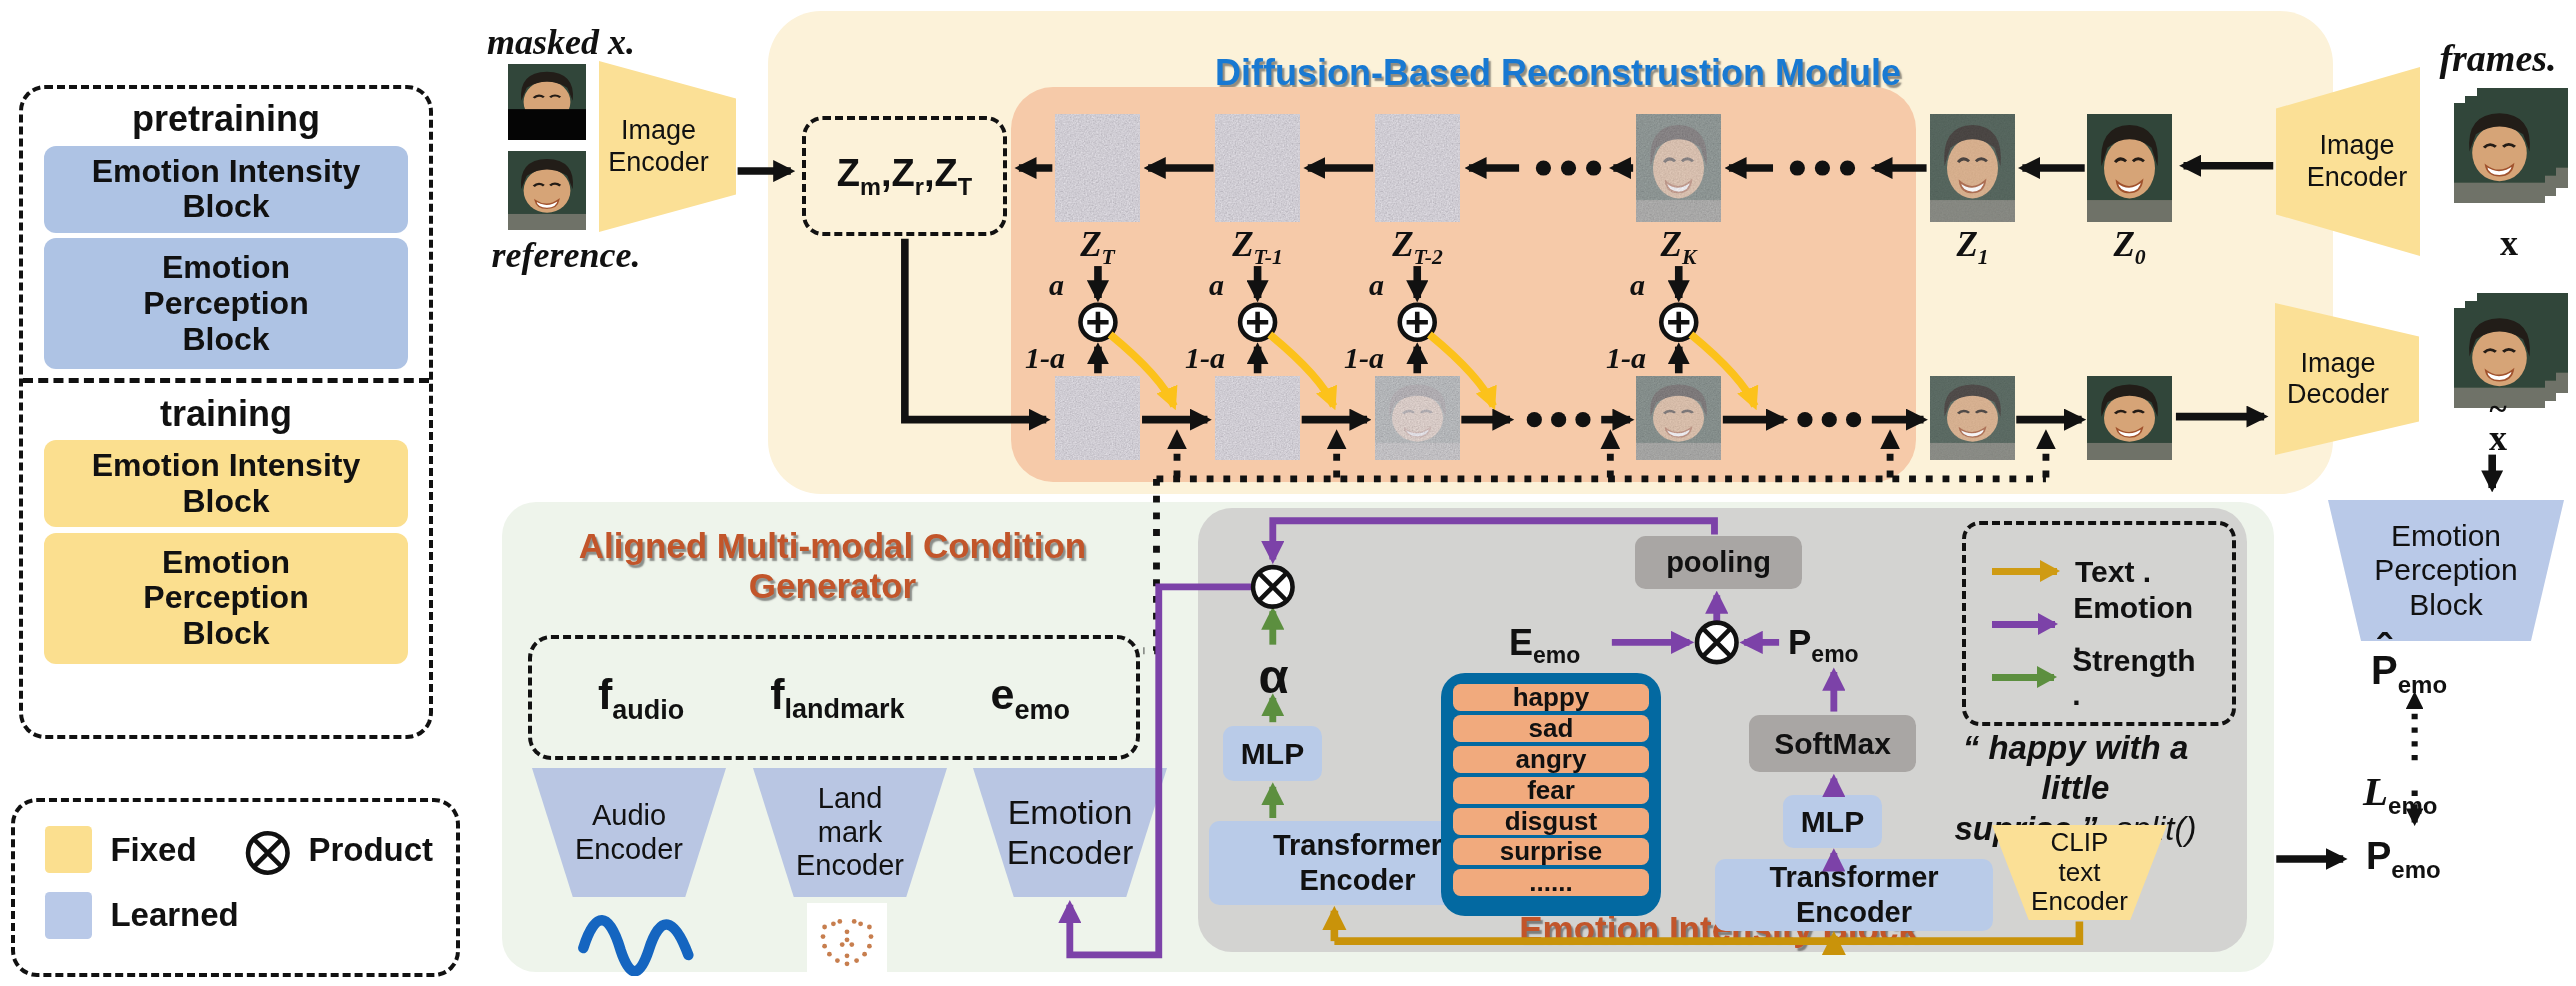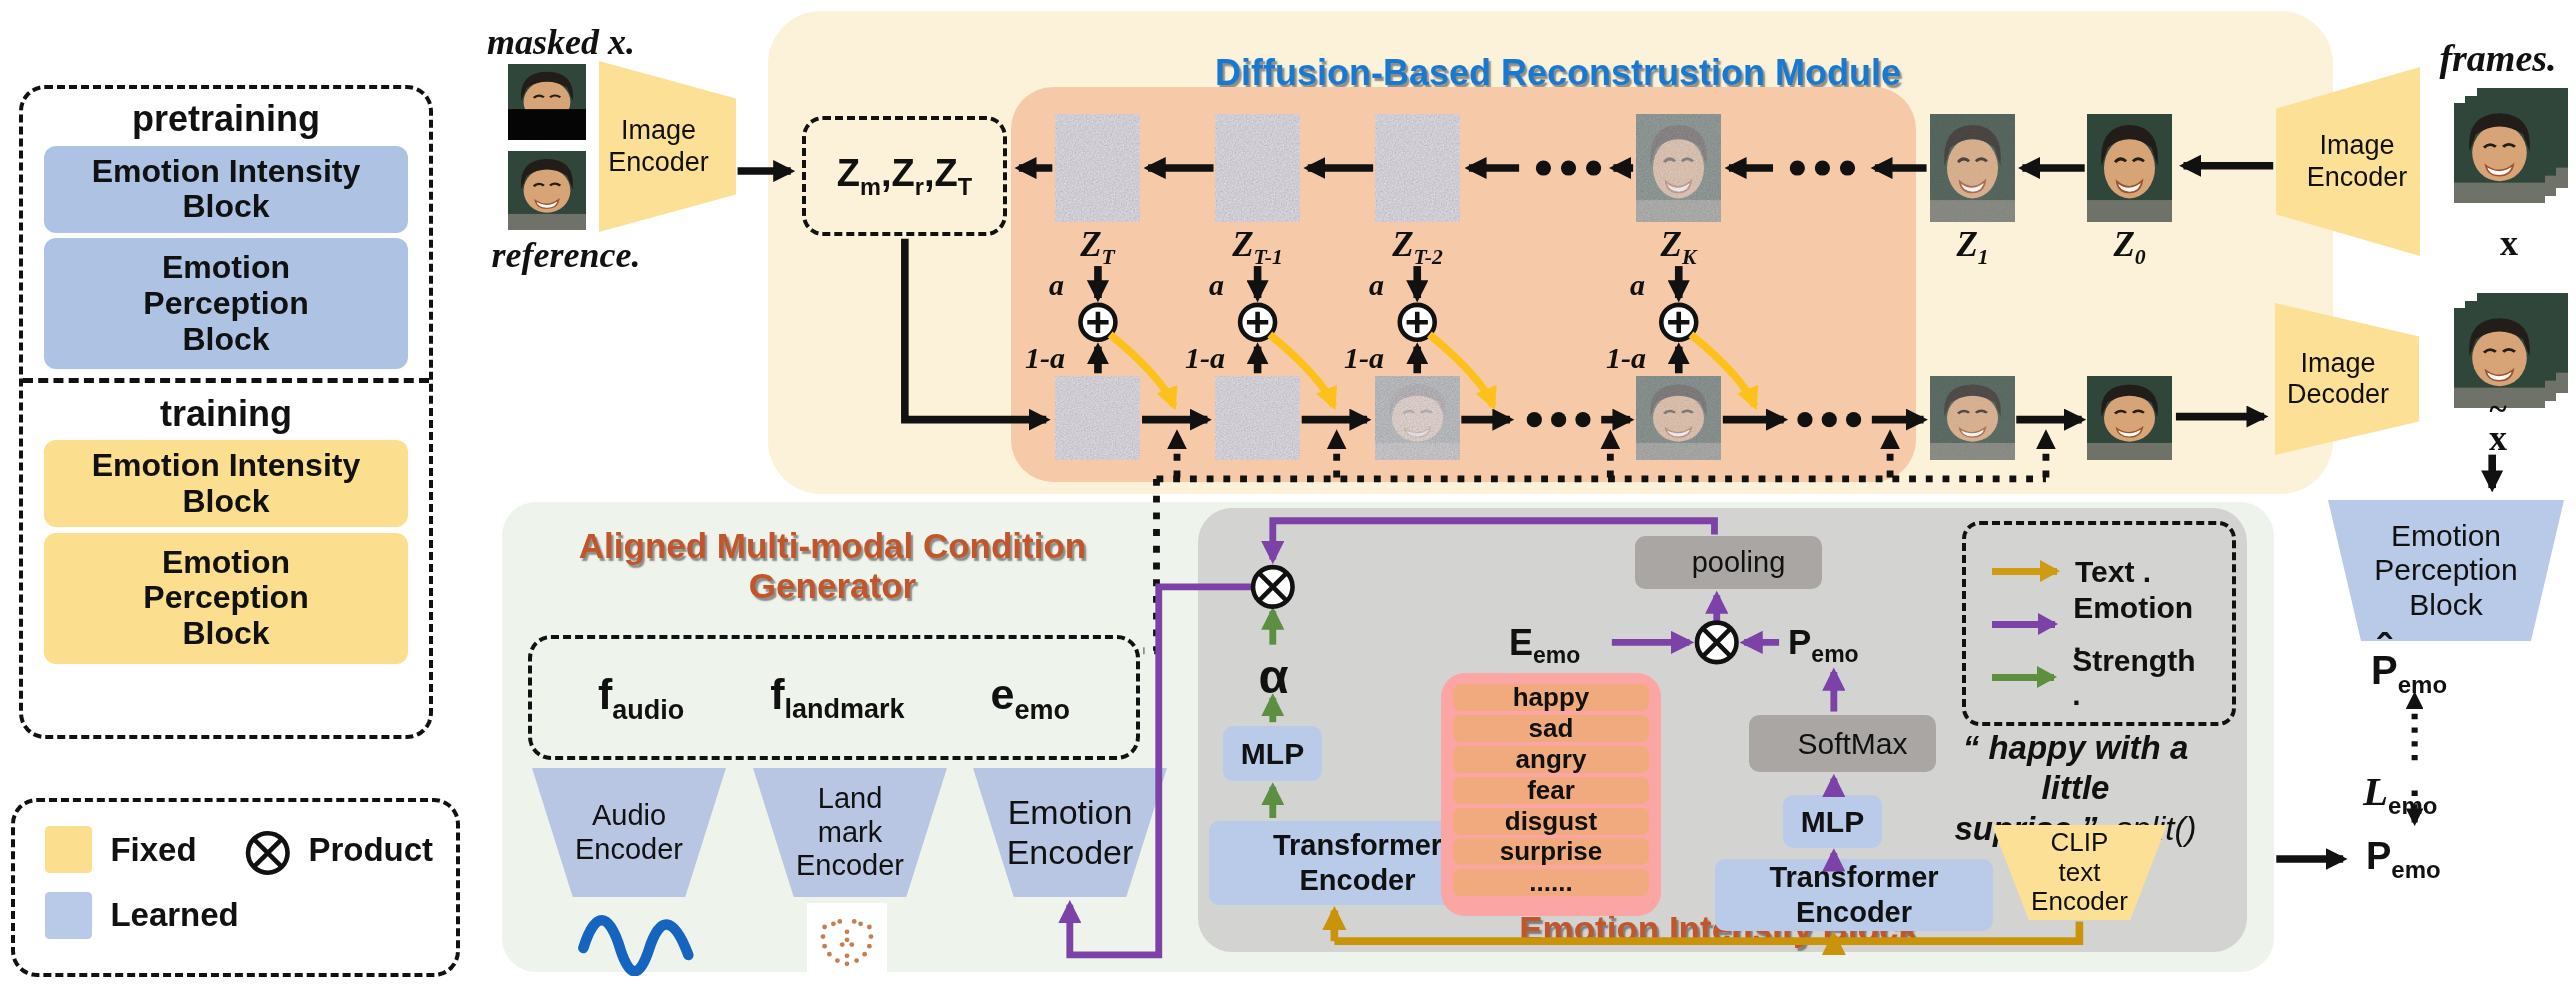--- a/index.html
+++ b/index.html
@@ -20,21 +20,21 @@
   .trap{position:absolute;display:flex;align-items:center;justify-content:center;
     text-align:center;font-weight:normal;box-sizing:border-box;}
   .trapY{background:#fbe096;} .trapB{background:#b9c6e3;}
   .narrowR{clip-path:polygon(0 0,100% 22%,100% 78%,0 100%);}
   .narrowL{clip-path:polygon(0 22%,100% 0,100% 100%,0 78%);}
   .narrowB{clip-path:polygon(0 0,100% 0,79% 100%,21% 100%);}
   
   .tile{position:absolute;width:85px;height:108px;}
   .tile svg{width:100%;height:100%;display:block;}
   .tileS{height:84px;}
-  .gbox{border-radius:10.6px;background:#a9a6a4;display:flex;align-items:center;justify-content:center;font-weight:normal;padding-left:20px;}
+  .gbox{border-radius:10.6px;background:#a9a6a4;display:flex;align-items:center;justify-content:center;font-weight:bold;}
   .bluebox{border-radius:10.6px;background:#b9cbe8;display:flex;align-items:center;justify-content:center;font-weight:bold;}
   .pill{background:#f1aa7d;border-radius:7.6px;height:27px;display:flex;align-items:center;justify-content:center;
     font-weight:bold;font-size:26px;margin:3.8px 12px;}
   .larrow{position:relative;width:65px;height:6.8px;display:inline-block;}
   .larrow::after{content:"";position:absolute;right:-3px;top:50%;transform:translateY(-50%);
     border-left:20px solid;border-top:11.4px solid transparent!important;border-bottom:11.4px solid transparent!important;
     border-left-color:inherit;}
   .shadowT{text-shadow:2.3px 3px 1.5px rgba(40,40,40,.5);}
 </style>
 </head>
@@ -329,21 +329,21 @@
 
   <div class="gbox abs" style="left:1635px;top:536px;width:167px;height:53px;font-size:29px;">pooling</div>
 
   <div class="abs bold" style="left:1788px;top:622px;font-size:35px;">
     <span>P</span><sub style="font-size:23px;">emo</sub></div>
 
   <div class="gbox abs" style="left:1749px;top:715px;width:167px;height:57px;font-size:30px;">SoftMax</div>
   <div class="bluebox abs" style="left:1783px;top:795px;width:99px;height:53px;font-size:30px;">MLP</div>
   <div class="bluebox abs" style="left:1715px;top:859px;width:236px;height:72px;font-size:29px;line-height:1.2;padding:0 21px;text-align:center;">Transformer Encoder</div>
 
-  <div class="box" style="left:1441px;top:673px;width:220px;height:243px;background:#fca5a5;border-radius:24px;padding-top:7.6px;">
+  <div class="box" style="left:1441px;top:673px;width:220px;height:243px;background:#0369a1;border-radius:24px;padding-top:7.6px;">
     <div class="pill">happy</div>
     <div class="pill">sad</div>
     <div class="pill">angry</div>
     <div class="pill">fear</div>
     <div class="pill">disgust</div>
     <div class="pill">surprise</div>
     <div class="pill">......</div>
   </div>
 
   <div class="box dashed" style="left:1962px;top:521px;width:274px;height:205px;border-radius:18px;padding:20px 26px;">

